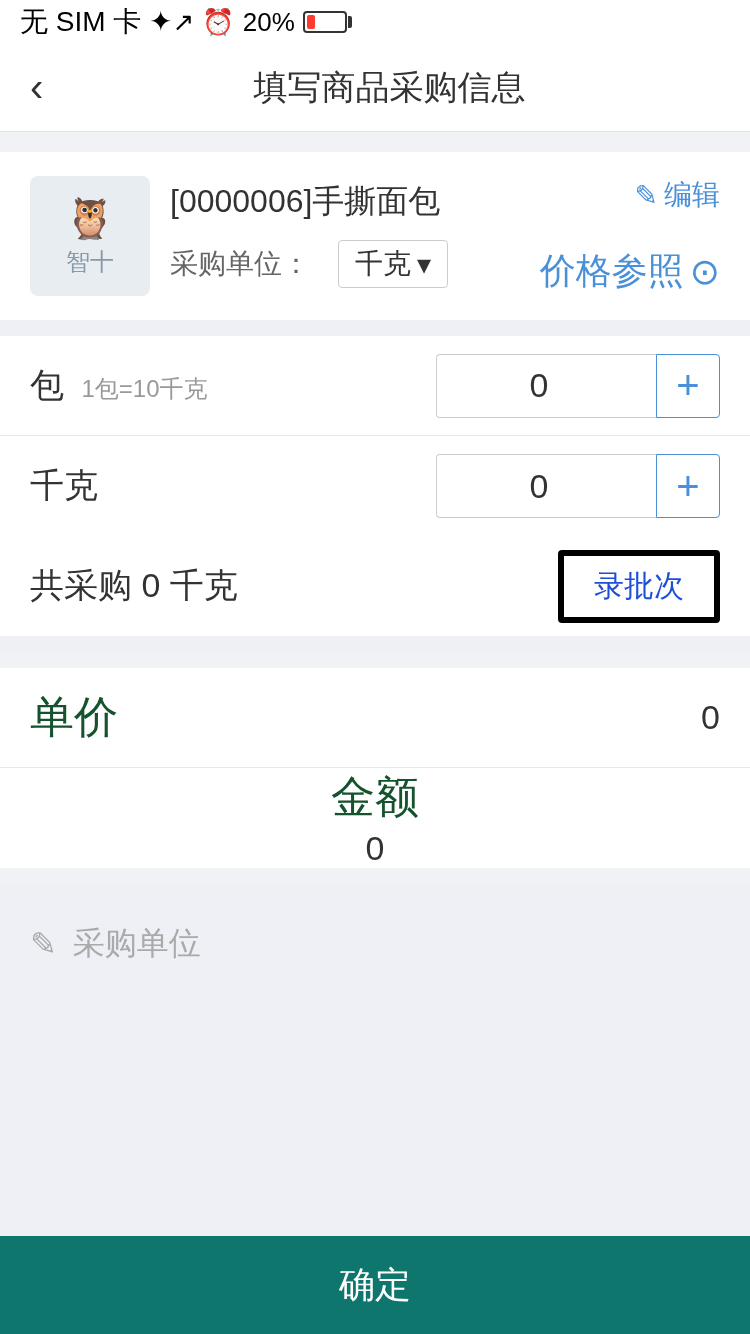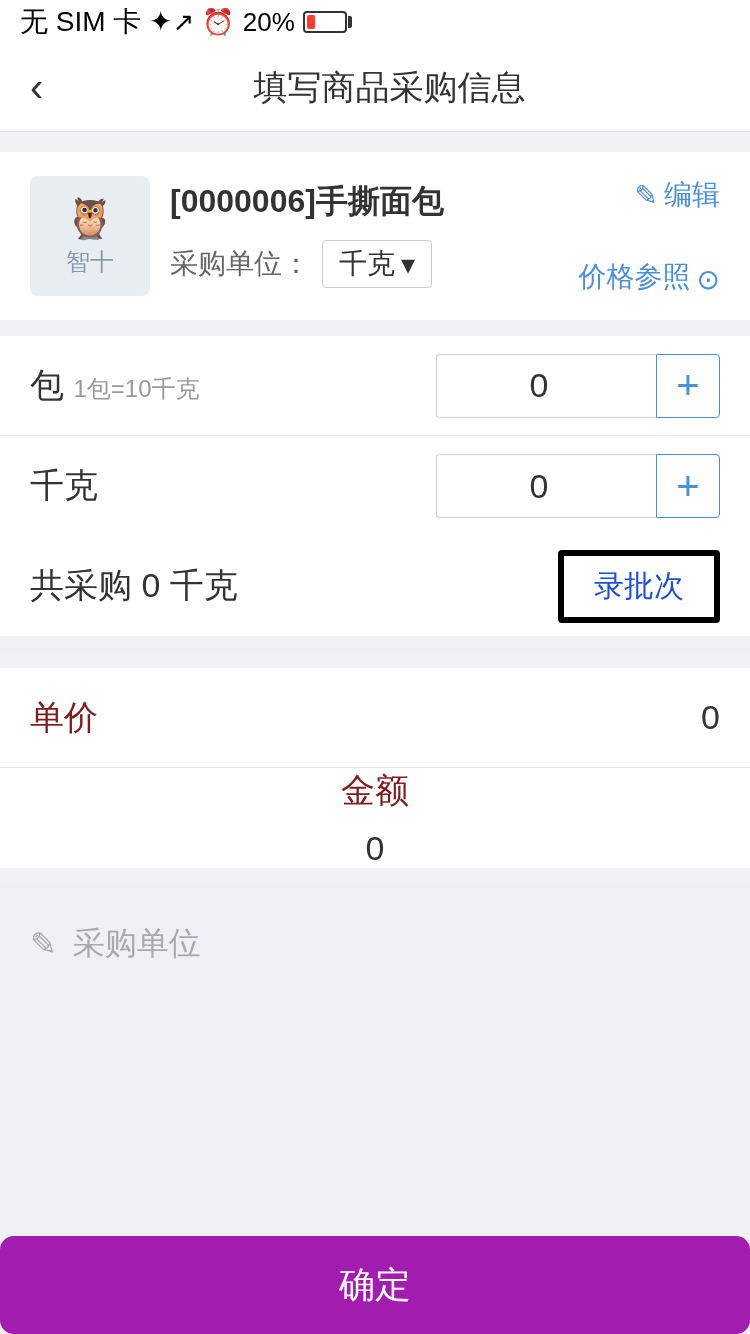--- a/index.html
+++ b/index.html
@@ -105,27 +105,27 @@
       color: #8899aa;
       margin-top: 4px;
     }
     .product-info {
       flex: 1;
       padding-top: 4px;
     }
     .product-name {
       font-size: 32px;
       color: #333;
-      font-weight: 700;
+      font-weight: 400;
     }
     .product-unit-row {
       margin-top: 16px;
       display: flex;
       align-items: center;
-      gap: 12px;
+      gap: 28px;
     }
     .unit-label {
       font-size: 28px;
       color: #666;
     }
     .unit-select {
       border: 1px solid #ccc;
       border-radius: 4px;
       padding: 4px 16px;
       font-size: 28px;
@@ -143,24 +143,24 @@
       color: #4a90d9;
       display: flex;
       align-items: center;
       gap: 6px;
       cursor: pointer;
     }
     .price-ref {
       position: absolute;
       bottom: 24px;
       right: 30px;
-      font-size: 28px;
+      font-size: 36px;
       color: #4a90d9;
       display: flex;
-      align-items: flex-end;
+      align-items: center;
       gap: 6px;
       cursor: pointer;
     }
 
     
     .divider {
       height: 16px;
       background: #eef0f5;
     }
 
@@ -179,20 +179,21 @@
       border-bottom: none;
     }
     .row-label {
       flex: 1;
       font-size: 34px;
       color: #333;
     }
     .row-sublabel {
       font-size: 24px;
       color: #999;
+      margin-left: 8px;
     }
     .qty-input-wrap {
       display: flex;
       align-items: center;
       gap: 0;
     }
     .qty-input {
       width: 220px;
       height: 64px;
       border: 1px solid #ccc;
@@ -253,22 +254,22 @@
       justify-content: space-between;
       padding: 0 30px;
       height: 100px;
       border-bottom: 1px solid #e8e8e8;
     }
     .price-row:last-child {
       border-bottom: none;
       flex-direction: column;
     }
     .price-label {
-      font-size: 34px;
-      color: #7f1d1d;
+      font-size: 44px;
+      color: #14532d;
     }
     .price-value {
       font-size: 34px;
       color: #333;
     }
 
     
     .note-section {
       background: #eef0f5;
       margin-top: 16px;
@@ -294,29 +295,28 @@
       min-height: 300px;
     }
 
     
     .confirm-btn {
       position: fixed;
       bottom: 0;
       left: 0;
       width: 750px;
       height: 98px;
-      background: #a21caf;
+      background: #0f766e;
       display: flex;
       align-items: center;
       justify-content: center;
       font-size: 36px;
       color: #fff;
       cursor: pointer;
       font-weight: 400;
-      border-radius: 14px;
     }
   </style>
 </head>
 <body>
 
 <div class="status-bar">
   <div class="status-left">
     <span>无 SIM 卡 ✦</span>
   </div>
   <div class="status-right">

